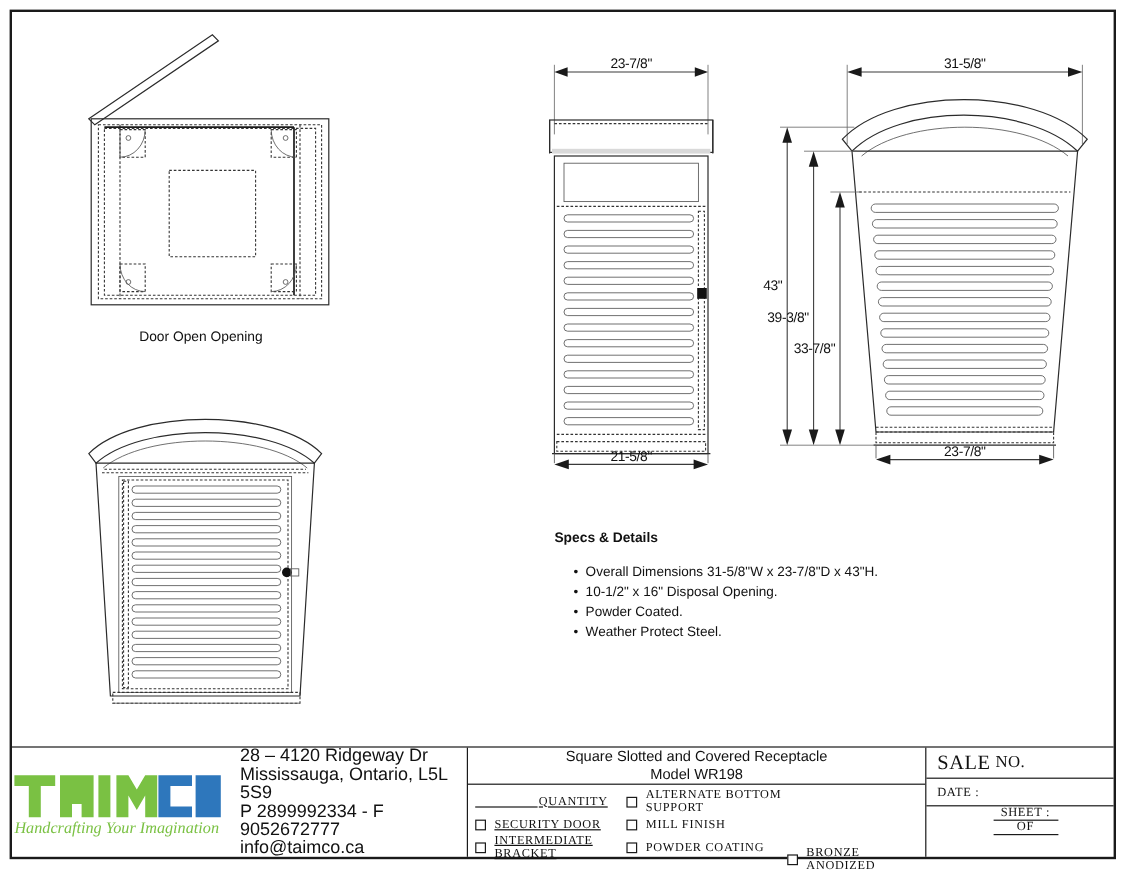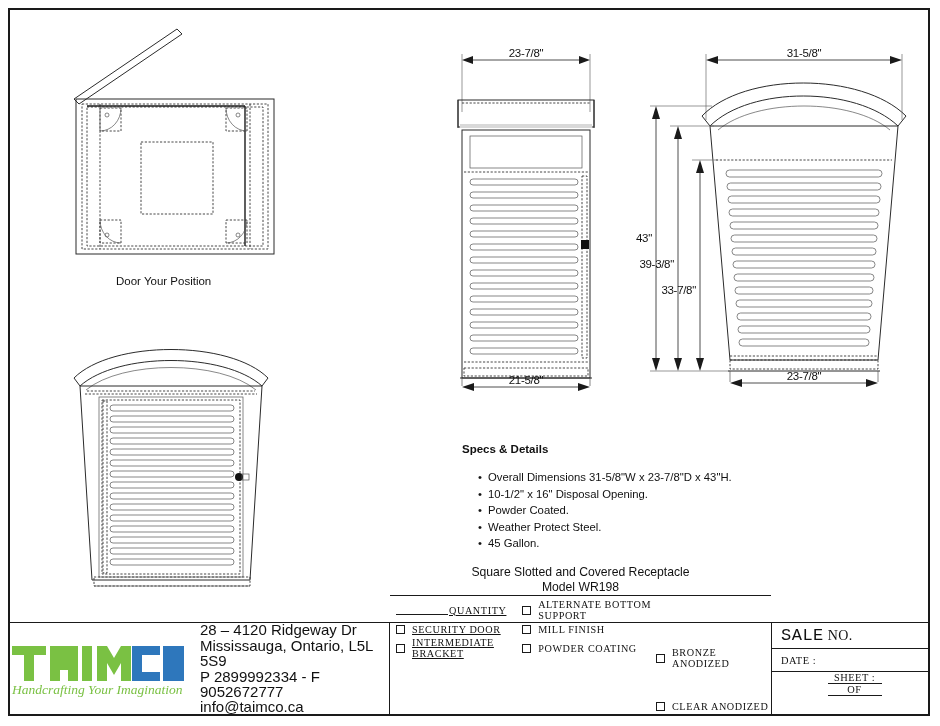--- a/index.html
+++ b/index.html
@@ -44,21 +44,21 @@
   #specs li:before{content:"\2022";position:absolute;left:0;top:0;}
 
   
   #titleblock{
     position:absolute;left:10px;top:622px;width:918px;height:92px;
     border-top:1.6px solid #1a1a1a;box-sizing:border-box;
     display:flex;
   }
   .tb-cell{box-sizing:border-box;position:relative;}
   #tb-logo{width:380px;border-right:1.6px solid #1a1a1a;display:flex;align-items:center;}
-  #tb-mid{width:382px;border-right:1.6px solid #1a1a1a;display:flex;flex-direction:column;justify-content:flex-end;}
+  #tb-mid{width:382px;border-right:1.6px solid #1a1a1a;display:flex;flex-direction:column;}
   #tb-right{flex:1;display:flex;flex-direction:column;}
 
   .logo-wrap{width:186px;}
   .logo-mark{display:block;}
   .addr{
     font-size:15px;line-height:15.4px;padding-left:14px;color:#111;
   }
 
   #tb-title{
     height:38px;border-bottom:1.4px solid #1a1a1a;
@@ -85,21 +85,21 @@
   .tbr-row{
     border-bottom:1.3px solid #1a1a1a;
     display:flex;align-items:center;padding-left:9px;
     font-family:"Liberation Serif", serif;
     font-size:10.4px;letter-spacing:.5px;
   }
   #tbr-sale{height:25px;}
   #tbr-drawn{height:22px;}
   #tbr-date{height:22px;}
   #tbr-sheet{height:23px;border-bottom:none;flex-direction:column;}
-  .sale-big{font-size:17px;letter-spacing:.5px;font-family:Liberation Mono, monospace;}
+  .sale-big{font-size:17px;letter-spacing:.5px;font-family:Liberation Serif, serif;}
   .sale-sm{font-size:14px;vertical-align:super;margin-left:4px;letter-spacing:.4px;}
   .blankline{display:inline-block;width:54px;border-bottom:1.1px solid #1a1a1a;height:10px;margin:0 5px;}
 </style>
 </head>
 <body>
 
 <div id="sheet">
   <div class="border-outer"></div>
 
   <div class="view" style="left:60px;top:20px;">
@@ -134,21 +134,21 @@
         <circle class="ln-thin" cx="47" cy="215" r="2" fill="#fff"></circle>
 
         <rect class="dash" x="166" y="200" width="21" height="23" fill="#ffffff"></rect>
         <path class="ln-thin" d="M187 200 A21 23 0 0 1 166 223"></path>
         <circle class="ln-thin" cx="178" cy="215" r="2" fill="#fff"></circle>
       </g>
 
       <rect class="dash" x="81" y="122" width="72" height="72" fill="#ffffff"></rect>
     </svg>
   </div>
-  <div class="caption" style="position:absolute;left:116px;top:275px;">Door Your Position</div>
+  <div class="caption" style="position:absolute;left:116px;top:275px;">Door Open Opening</div>
 
   <div class="view" style="left:72px;top:334px;">
     <svg width="210" height="280" viewBox="0 0 210 280">
 
       <g>
         <path class="ln" d="M2 44 C 40 6, 158 6, 196 44 L 190 52 C 152 18, 46 18, 8 52 Z" fill="#ffffff"></path>
         <path class="ln-thin" d="M14 56 C 50 26, 148 26, 184 56" fill="none"></path>
       </g>
 
       <polygon class="ln" points="8,52 190,52 178,246 20,246" fill="#ffffff"></polygon>
@@ -328,21 +328,20 @@
     </svg>
   </div>
 
   <div id="specs">
     <h3>Specs &amp; Details</h3>
     <ul>
       <li>Overall Dimensions  31-5/8"W x 23-7/8"D x 43"H.</li>
       <li>10-1/2" x 16" Disposal Opening.</li>
       <li>Powder Coated.</li>
       <li>Weather Protect Steel.</li>
-      <li>45 Gallon.</li>
     </ul>
   </div>
 
   <div id="titleblock">
 
     <div class="tb-cell" id="tb-logo">
       <div class="logo-wrap">
         <svg class="logo-mark" width="176" height="58" viewBox="0 0 176 58">
           <g id="logo-green" fill="#7ac143">
 

